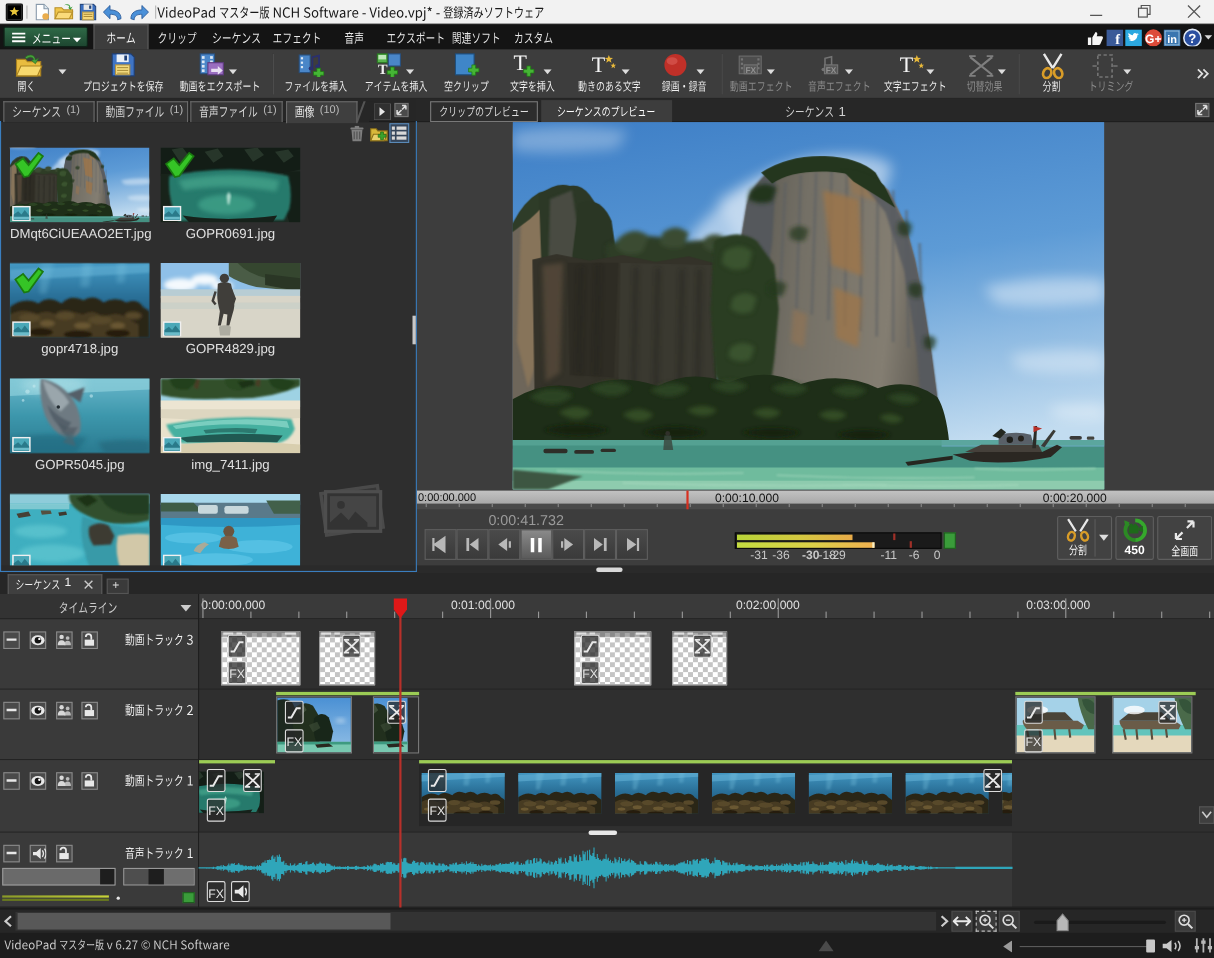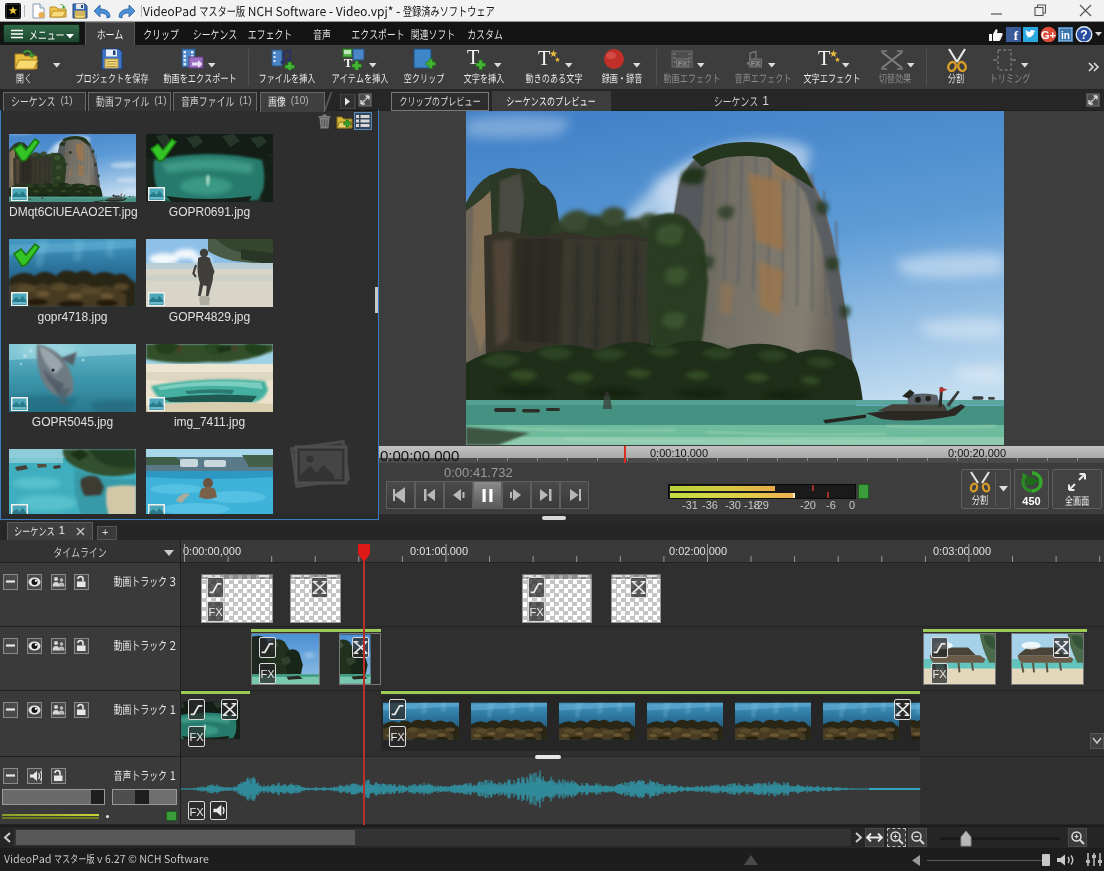--- a/index.html
+++ b/index.html
@@ -733,21 +733,21 @@
       <rect x="458" y="0" width="1" height="3" fill="#8a8a8a"></rect>
       <rect x="488" y="0" width="1" height="3" fill="#8a8a8a"></rect>
       <rect x="518" y="0" width="1" height="3" fill="#8a8a8a"></rect>
       <rect x="548" y="0" width="1" height="3" fill="#8a8a8a"></rect>
       <rect x="578" y="0" width="1" height="3" fill="#8a8a8a"></rect>
       <rect x="608" y="0" width="1" height="3" fill="#8a8a8a"></rect>
       <rect x="638" y="0" width="1" height="3" fill="#8a8a8a"></rect>
       <rect x="668" y="0" width="1" height="3" fill="#8a8a8a"></rect>
       <rect x="698" y="0" width="1" height="3" fill="#8a8a8a"></rect>
     </svg>
-    <div class="txt" style="left:380px;top:447px;font-size:15px;color:#111;">0:00:00.000</div>
+    <div class="txt" style="left:380px;top:447px;font-size:10px;color:#111;">0:00:00.000</div>
     <div class="txt" style="left:650px;top:447px;font-size:11px;color:#111;">0:00:10.000</div>
     <div class="txt" style="left:948px;top:447px;font-size:11px;color:#111;">0:00:20.000</div>
     <div class="abs" style="left:624px;top:446px;width:2px;height:17px;background:#d83020;"></div>
     <div class="txt" style="left:444px;top:465px;font-size:13px;color:#9a9a9a;">0:00:41.732</div>
     <div class="abs" style="left:386px;top:481px;width:29px;height:28px;background:linear-gradient(#4a4a4a,#3a3a3a);border:1px solid #5f5f5f;"></div>
     <svg class="abs" style="left:386px;top:482px" width="29" height="26" viewBox="0 0 29 26">
       <path d="M8 7v12M18 7L9.5 13l8.5 6z" stroke="#b8b8b8" stroke-width="2" fill="#b8b8b8"></path>
     </svg>
     <div class="abs" style="left:415px;top:481px;width:29px;height:28px;background:linear-gradient(#4a4a4a,#3a3a3a);border:1px solid #5f5f5f;"></div>
     <svg class="abs" style="left:415px;top:482px" width="29" height="26" viewBox="0 0 29 26">
@@ -780,24 +780,24 @@
     </svg>
     <div class="abs" style="left:668px;top:484px;width:188px;height:15px;background:#1a1a1a;border:1px solid #0a0a0a;"></div>
     <div class="abs" style="left:670px;top:485.5px;width:105px;height:5px;background:linear-gradient(90deg,#b8d438,#d4c840 55%,#e8aa48);"></div>
     <div class="abs" style="left:670px;top:492.5px;width:125px;height:5.5px;background:linear-gradient(90deg,#c4dc40,#dcd048 55%,#f0b050);"></div>
     <div class="abs" style="left:793px;top:492.5px;width:2px;height:5.5px;background:#f8f0c8;"></div>
     <div class="abs" style="left:812px;top:485px;width:1.5px;height:6px;background:#a03028;"></div>
     <div class="abs" style="left:827px;top:492px;width:1.5px;height:6px;background:#a03028;"></div>
     <div class="abs" style="left:858px;top:483.5px;width:11px;height:15.5px;background:#3a9c3a;border:1px solid #1e5c1e;"></div>
     <div class="txt" style="left:678px;top:499px;width:24px;text-align:center;font-size:11px;color:#c8c8c8;">-31</div>
     <div class="txt" style="left:702px;top:499px;width:24px;font-size:11px;color:#c8c8c8;">-36</div>
-    <div class="txt" style="left:725px;top:499px;width:24px;text-align:left;font-size:11px;color:#c8c8c8;">-30</div>
+    <div class="txt" style="left:725px;top:499px;width:24px;text-align:center;font-size:11px;color:#c8c8c8;font-weight:bold;">-30</div>
     <div class="txt" style="left:749px;top:499px;width:24px;text-align:center;font-size:11px;color:#c8c8c8;">-29</div>
     <div class="txt" style="left:740px;top:499px;width:24px;text-align:center;font-size:11px;color:#c8c8c8;">-18</div>
-    <div class="txt" style="left:796px;top:499px;width:24px;text-align:center;font-size:11px;color:#c8c8c8;">-20</div>
+    <div class="txt" style="left:796px;top:499px;width:24px;text-align:center;font-size:11px;color:#c8c8c8;">-11</div>
     <div class="txt" style="left:819px;top:499px;width:24px;text-align:center;font-size:11px;color:#c8c8c8;">-6</div>
     <div class="txt" style="left:840px;top:499px;width:24px;text-align:center;font-size:11px;color:#c8c8c8;">0</div>
     <div class="abs" style="left:961px;top:469px;width:50px;height:40px;background:#424242;border:1px solid #5f5f5f;border-radius:2px;"></div>
     <svg class="abs" style="left:967px;top:471px" width="26" height="22">
       <path d="M4 1l7 11M22 1l-7 11" stroke="#e8e8e8" stroke-width="2"></path>
       <ellipse cx="7" cy="16.5" rx="3" ry="4" fill="none" stroke="#d89c28" stroke-width="2.2" transform="rotate(18 7 16.5)"></ellipse>
       <ellipse cx="19" cy="16.5" rx="3" ry="4" fill="none" stroke="#d89c28" stroke-width="2.2" transform="rotate(-18 19 16.5)"></ellipse>
     </svg>
     <div class="abs" style="left:995px;top:472px;width:1px;height:34px;background:#5a5a5a;"></div>
     <svg class="abs" style="left:999px;top:486px" width="10" height="6">

